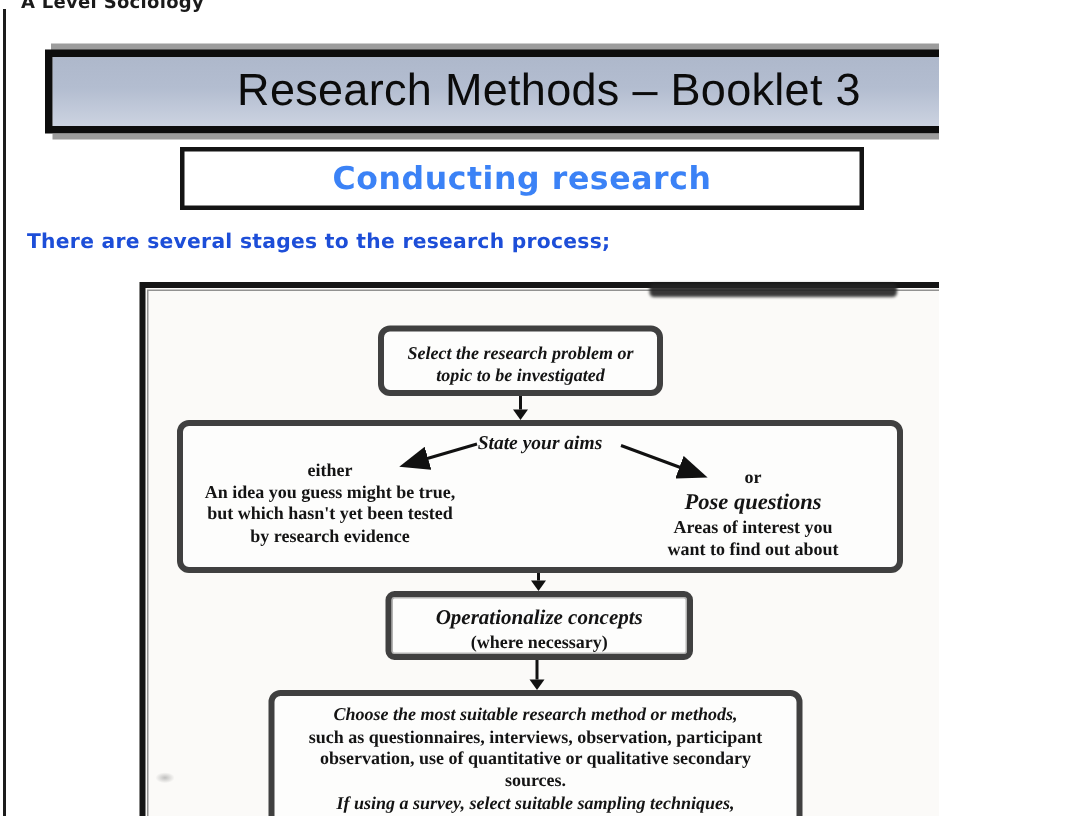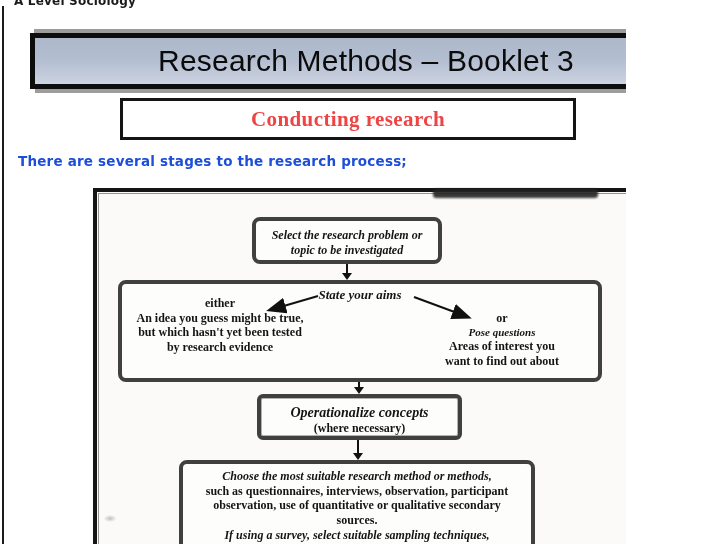--- a/index.html
+++ b/index.html
@@ -96,22 +96,21 @@
     border: 3px solid #141414;
     background: #ffffff;
     display: flex;
     align-items: center;
     justify-content: center;
   }
   .subtitle-text {
     font-size: 21px;
     font-weight: 600;
     letter-spacing: .4px;
-    color: #ef4444;
-    font-family: Liberation Serif, serif;
+    color: #3b82f6;
   }
 
   .intro-text {
     position: absolute;
     left: 18px; top: 153px;
     font-size: 13.5px;
     letter-spacing: .2px;
     color: #1d4ed8;
     font-weight: bold;
   }
@@ -164,21 +163,21 @@
   .b2 { left: 19px; top: 86px; width: 484px; height: 102px; }
   .b2-title {
     position: absolute;
     left: 0; top: 3px;
     width: 100%;
     text-align: center;
     font-size: 13px;
   }
   .b2-arrows { position: absolute; left: 0; top: 0; width: 484px; height: 102px; }
   .b2-col { position: absolute; text-align: center; }
-  .b2-left  { left: 0;     top: 12px; width: 196px; }
+  .b2-left  { left: 0;     top: 22px; width: 196px; }
   .b2-right { left: 286px; top: 27px; width: 188px; }
 
   .b3 { left: 158px; top: 200px; width: 205px; height: 46px; padding-top: 6px;
         box-shadow: inset 0 0 0 1px rgba(40,40,40,.35); border-radius: 6px; }
   .b3 .head-ln { font-size: 14px; }
 
   .b4 { left: 80px; top: 266px; width: 356px; height: 150px; padding-top: 5px; }
 
   .v-arrow { position: absolute; width: 12px; }
   .v-arrow .shaft { width: 2px; margin: 0 auto; background: #111; }
@@ -245,21 +244,21 @@
 
         <div class="b2-col b2-left">
           <span class="ln bold">either</span>
           <span class="ln bold">An idea you guess might be true,</span>
           <span class="ln bold">but which hasn't yet been tested</span>
           <span class="ln bold">by research evidence</span>
         </div>
 
         <div class="b2-col b2-right">
           <span class="ln bold">or</span>
-          <span class="ln it" style="font-size:11px;font-family:Liberation Serif, serif;">Pose questions</span>
+          <span class="ln it" style="font-size:15px;font-family:Liberation Serif, serif;">Pose questions</span>
           <span class="ln bold">Areas of interest you</span>
           <span class="ln bold">want to find out about</span>
         </div>
       </div>
 
       <div class="v-arrow" style="left:254px; top:188px;">
         <div class="shaft" style="height:5px;"></div>
         <div class="head"></div>
       </div>
 

